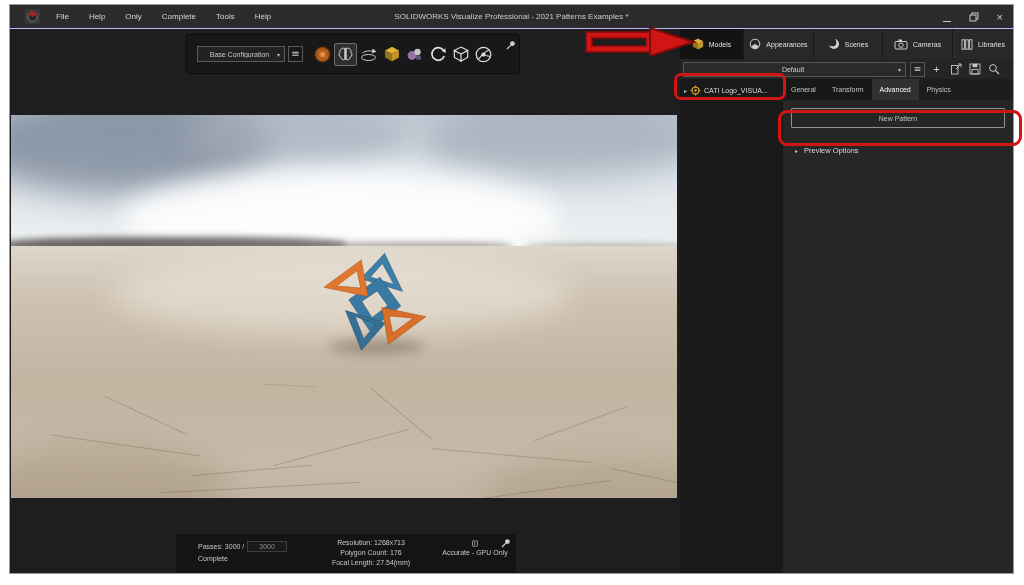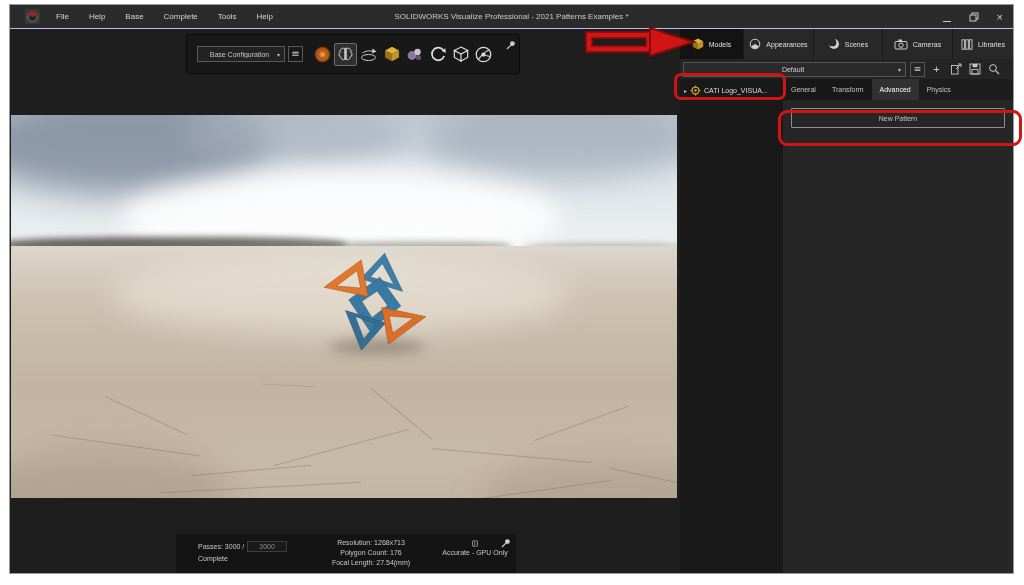--- a/index.html
+++ b/index.html
@@ -108,21 +108,21 @@
 
   <div class="titlebar">
     <svg class="app-icon" viewBox="0 0 15 15">
       <rect x="0" y="0" width="15" height="15" rx="2" fill="#3a3a3a"></rect>
       <circle cx="7.5" cy="8" r="4.5" fill="#262626" stroke="#8a8a8a" stroke-width="0.8"></circle>
       <path d="M3 5 A5 5 0 0 1 12 5 L7.5 8 Z" fill="#a32222"></path>
     </svg>
     <div class="menu">
       <span class="menu-item">File</span>
       <span class="menu-item">Help</span>
-      <span class="menu-item">Base</span>
+      <span class="menu-item">Only</span>
       <span class="menu-item">Complete</span>
       <span class="menu-item">Tools</span>
       <span class="menu-item">Help</span>
     </div>
     <div class="win-title">SOLIDWORKS Visualize Professional - 2021 Patterns Examples *</div>
     <div class="win-controls">
       <span><span class="minimize-bar"></span></span>
       <span>
         <svg width="10" height="10" viewBox="0 0 10 10">
           <rect x="3" y="1" width="6" height="6" fill="none" stroke="#cccccc" stroke-width="1"></rect>
@@ -354,20 +354,24 @@
     </div>
 
     <div class="props">
       <div class="subtabs">
         <span class="subtab g1">General</span>
         <span class="subtab g1">Transform</span>
         <span class="subtab active">Advanced</span>
         <span class="subtab">Physics</span>
       </div>
       <button class="new-pattern">New Pattern</button>
+      <div class="section-head preview-head">
+        <span class="tri">▸</span>
+        <span>Preview Options</span>
+      </div>
     </div>
   </div>
 </div>
 
 <svg class="anno" style="left:584px;top:26px;" width="114" height="32" viewBox="0 0 114 32">
   <rect x="5" y="9" width="60" height="14" fill="none" stroke="#7e0b0b" stroke-width="8"></rect>
   <rect x="5" y="9" width="60" height="14" fill="none" stroke="#d11414" stroke-width="4.5"></rect>
   <polygon points="66,2 110,16 66,30" fill="#d11414" stroke="#7e0b0b" stroke-width="2"></polygon>
 </svg>
 <div class="anno anno-rect" style="left:674px;top:73px;width:112px;height:27px;"></div>

